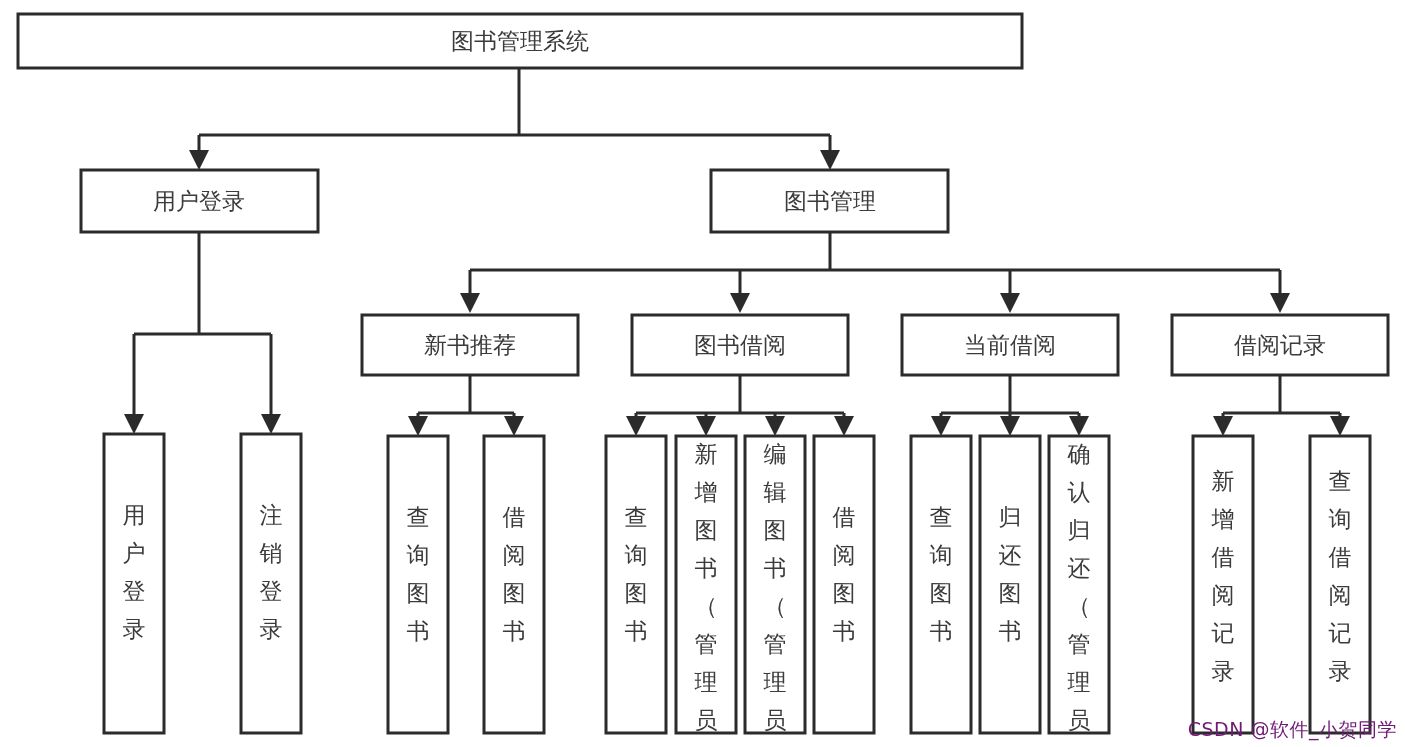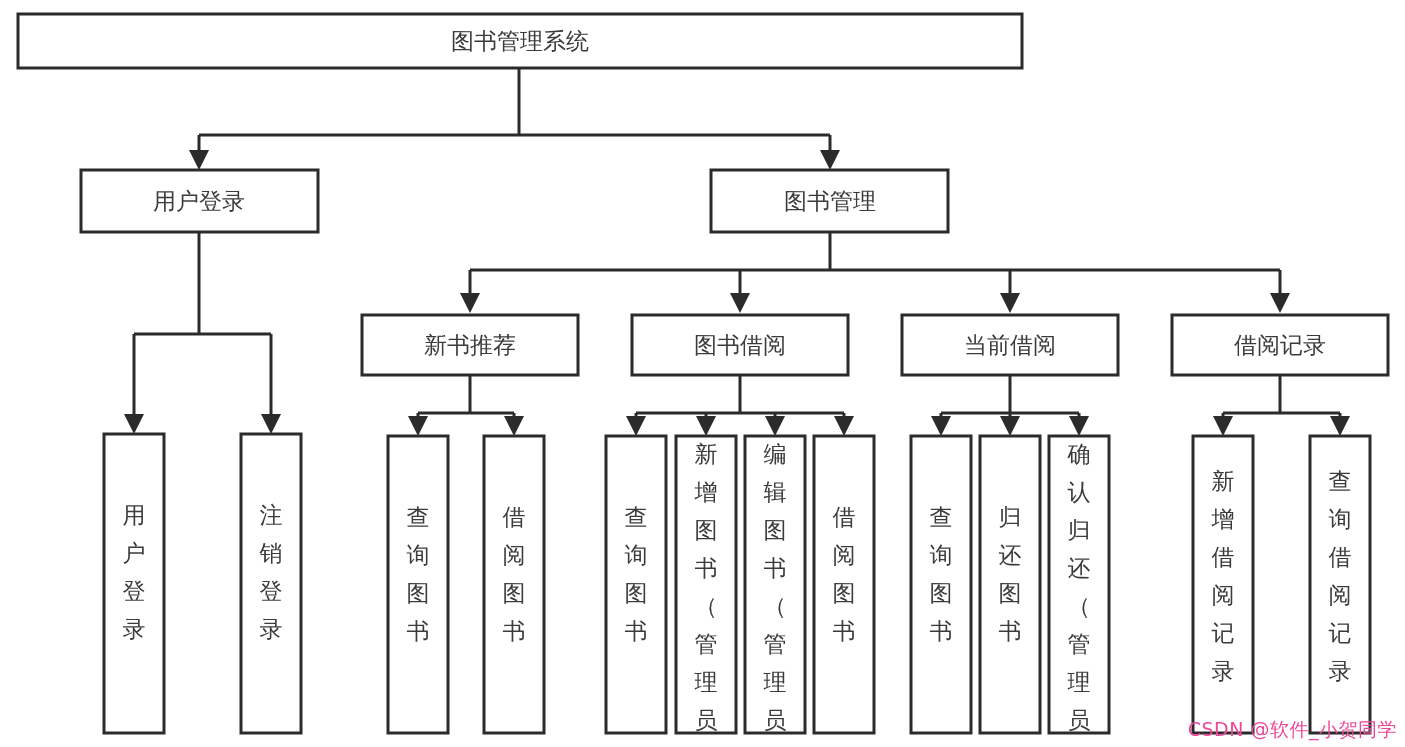--- a/index.html
+++ b/index.html
@@ -18,21 +18,21 @@
     text-anchor:middle;dominant-baseline:middle;
   }
   .leaf-label{
     font-family:"DejaVu Sans","Liberation Sans",sans-serif;
     font-size:23px;fill:#3b3b3b;
     text-anchor:middle;
   }
   .watermark{
     position:absolute;right:8px;bottom:4px;
     font-family:"DejaVu Sans","Liberation Sans",sans-serif;
-    font-size:19px;color:#ec4899;
+    font-size:19px;color:#701a75;
     letter-spacing:.5px;white-space:nowrap;
     pointer-events:none;user-select:none;
   }
 </style>
 </head>
 <body>
 
 <svg id="diagram" viewBox="0 0 1405 747" xmlns="http://www.w3.org/2000/svg">
 
   <g>

